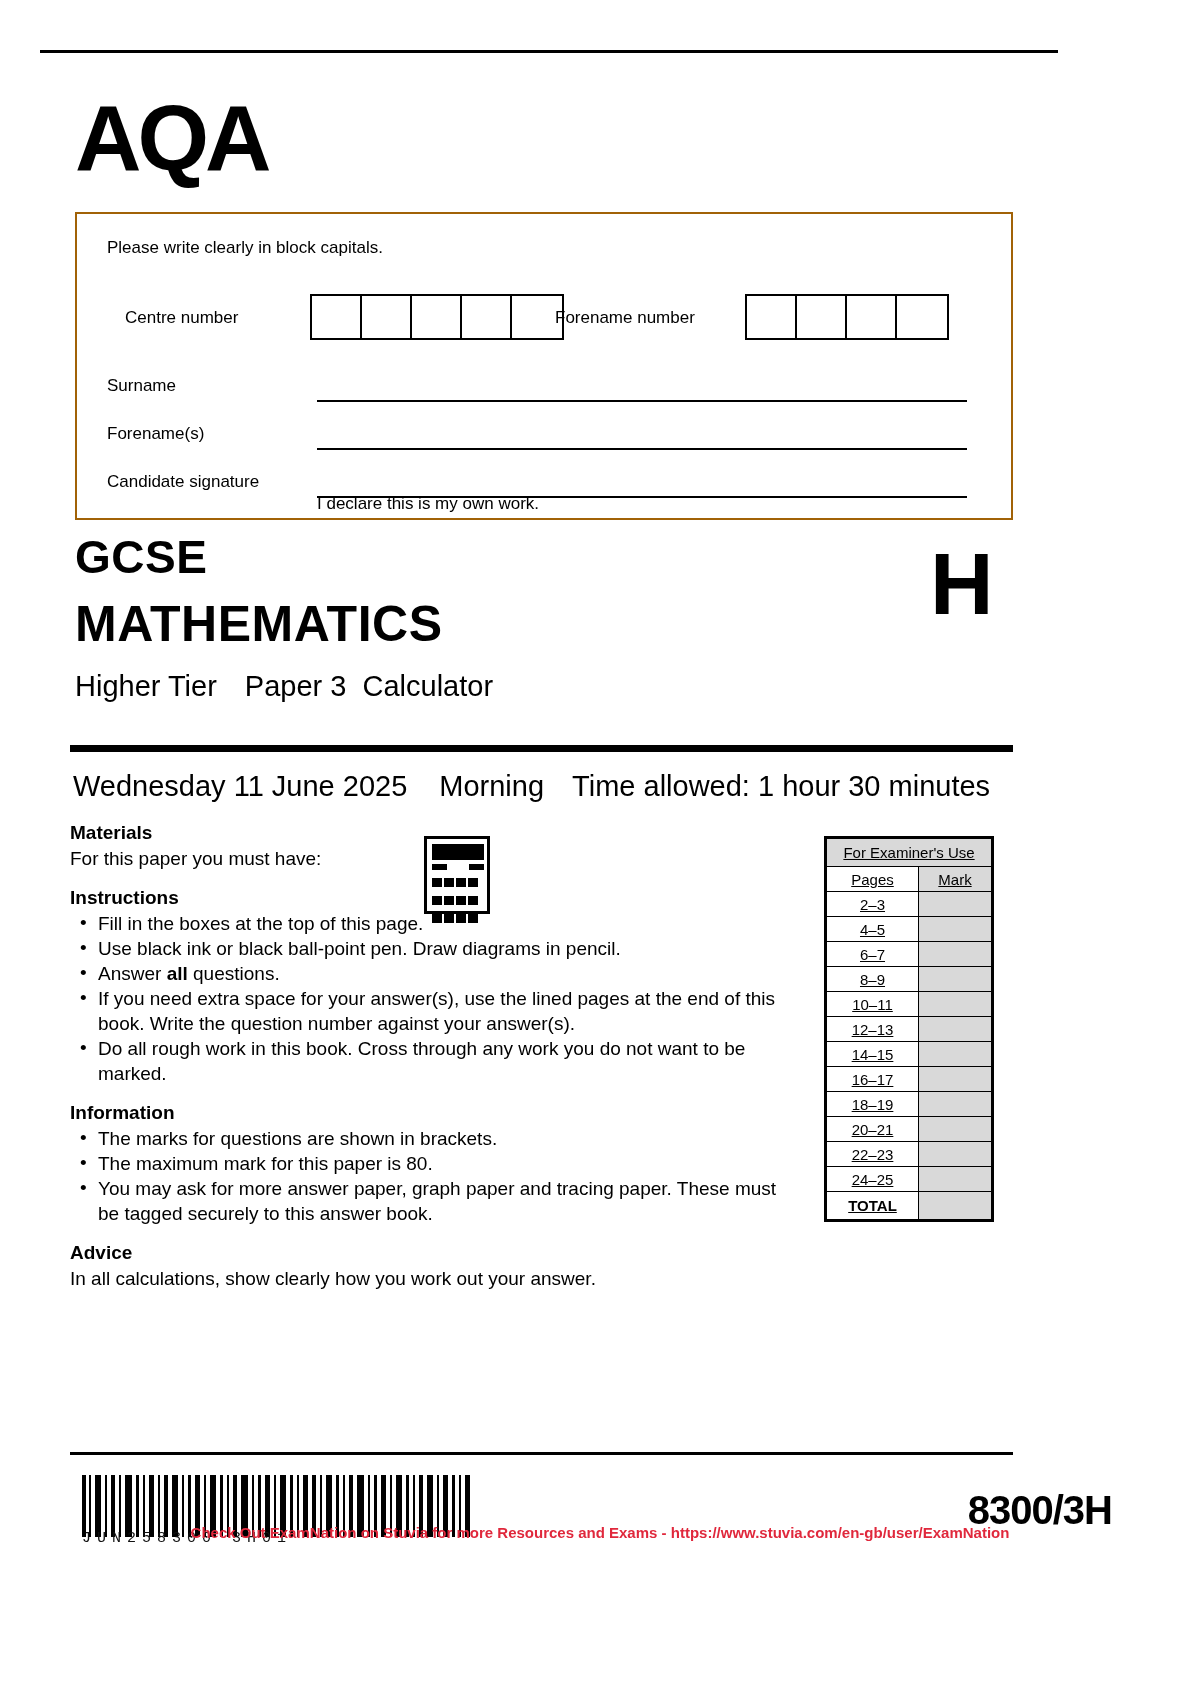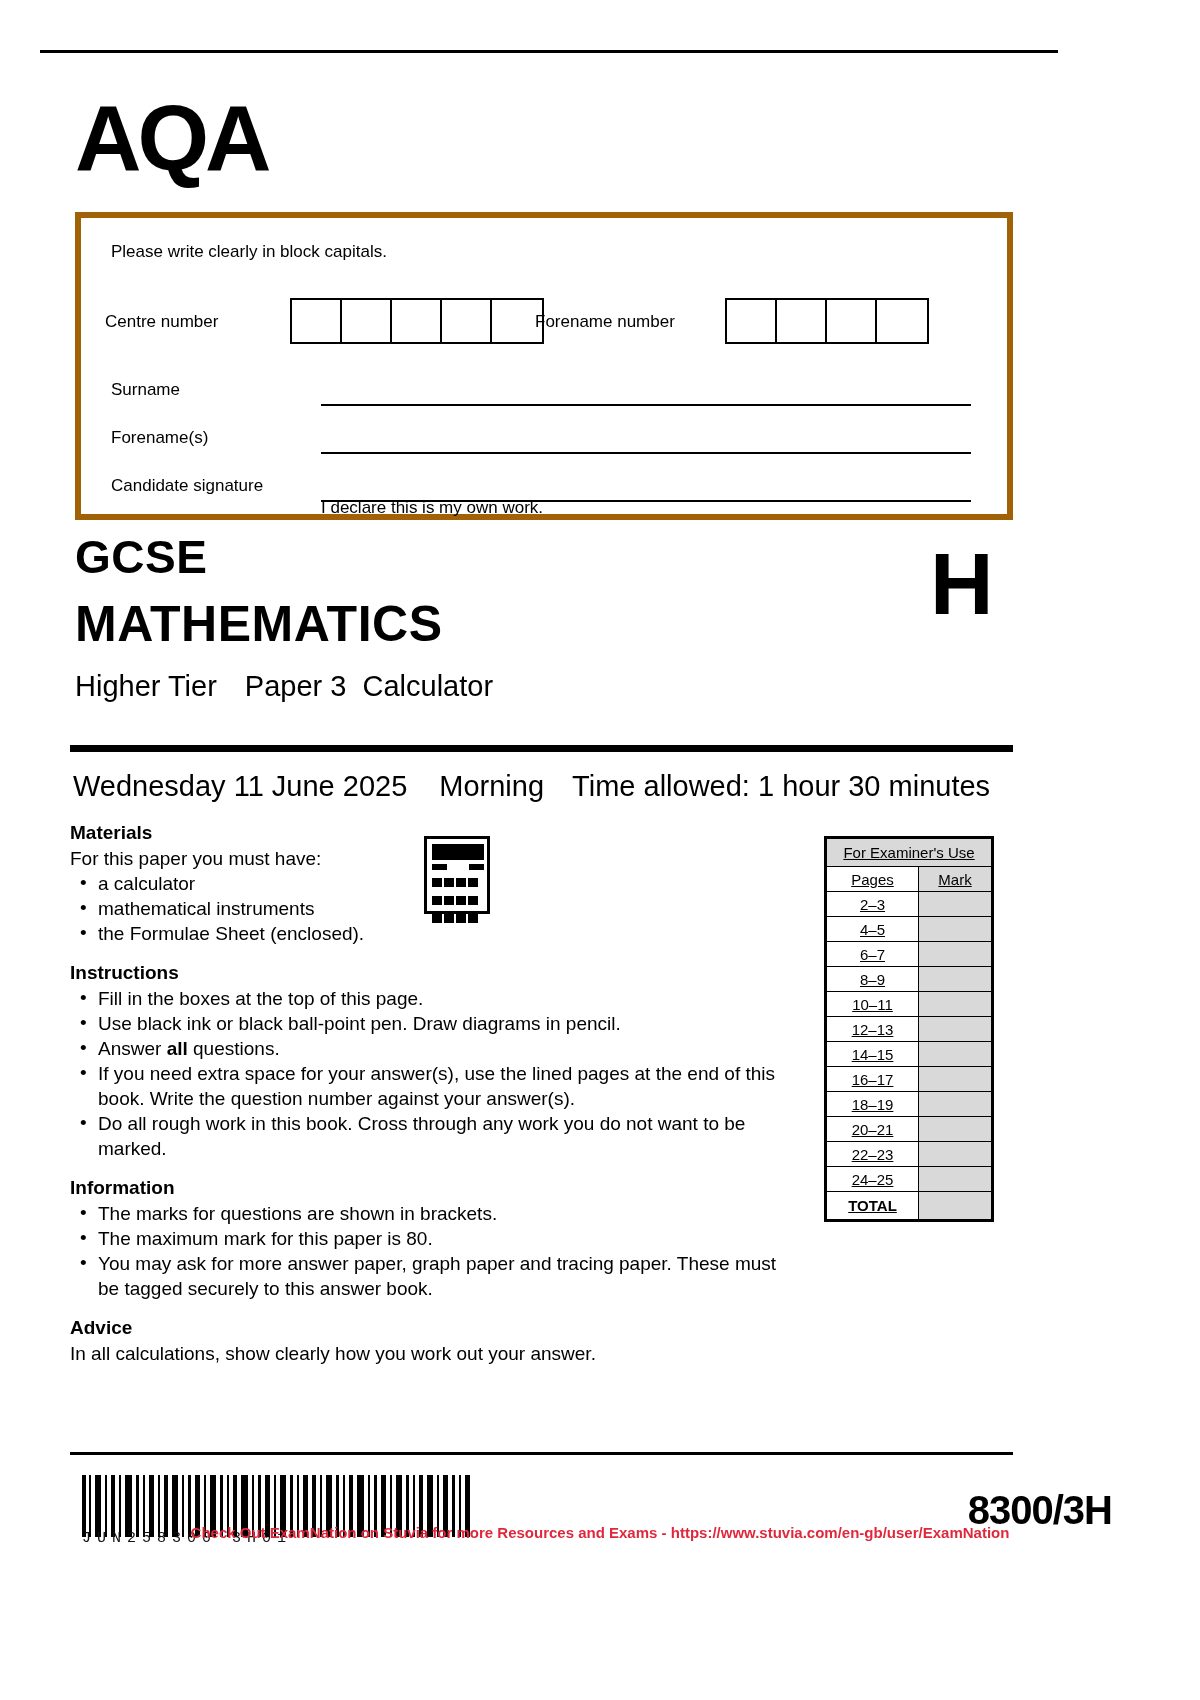--- a/index.html
+++ b/index.html
@@ -21,26 +21,26 @@
   .logo {
     position:absolute; left:75px; top:90px;
     font-family:"Liberation Sans", sans-serif;
     font-weight:bold; font-size:92px; letter-spacing:-4px;
     line-height:96px; color:#000;
   }
 
   
   .details-box {
     position:absolute; left:75px; top:212px; width:938px; height:308px;
-    border:6px solid #a16207; background:#fff;
+    border:2px solid #a16207; background:#fff;
   }
   .details-note {
     position:absolute; left:30px; top:24px; font-size:17px;
   }
-  .row-centre { position:absolute; left:24px; top:80px; width:890px; height:52px; }
+  .row-centre { position:absolute; left:48px; top:80px; width:890px; height:52px; }
   .lbl { font-size:17px; display:inline-block; vertical-align:middle; }
   .cells { display:inline-block; vertical-align:middle; border:2px solid #000; height:46px; }
   .cells .cell {
     display:inline-block; width:50px; height:42px; border-right:2px solid #000;
     vertical-align:top;
   }
   .cells .cell:last-child { border-right:none; }
 
   .centre-lbl { position:absolute; left:0; top:14px; }
   .centre-cells { position:absolute; left:185px; top:0; }
@@ -187,25 +187,20 @@
     <div class="keys">
       <span></span><span></span><span></span><span></span>
       <span></span><span></span><span></span><span></span>
       <span></span><span></span><span></span><span></span>
     </div>
   </div>
 
   <div class="leftcol">
     <div class="sect-h">Materials</div>
     <div class="plain">For this paper you must have:</div>
-    <ul class="bul">
-      <li>a calculator</li>
-      <li>mathematical instruments</li>
-      <li>the Formulae Sheet (enclosed).</li>
-    </ul>
 
     <div class="spacer"></div>
     <div class="sect-h">Instructions</div>
     <ul class="bul">
       <li>Fill in the boxes at the top of this page.</li>
       <li>Use black ink or black ball-point pen.  Draw diagrams in pencil.</li>
       <li>Answer <b>all</b> questions.</li>
       <li>If you need extra space for your answer(s), use the lined pages at the end of this book.  Write the question number against your answer(s).</li>
       <li>Do all rough work in this book.  Cross through any work you do not want to be marked.</li>
     </ul>

